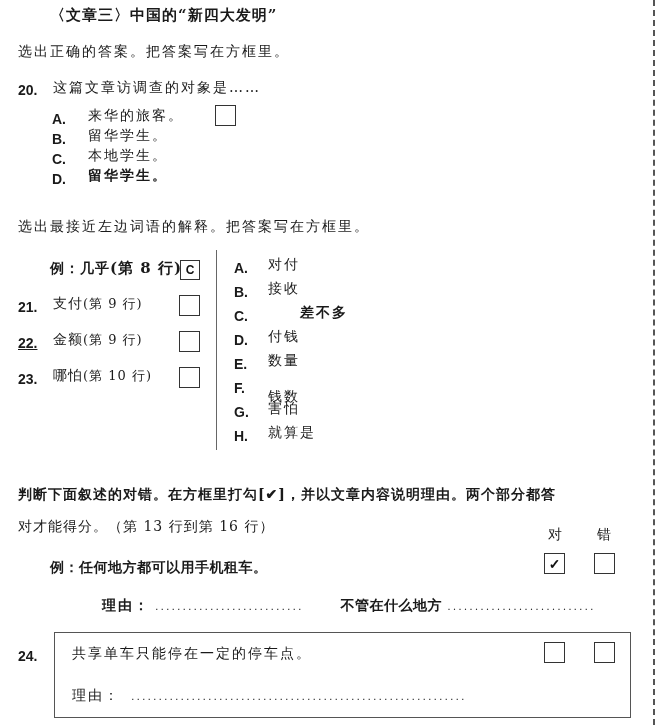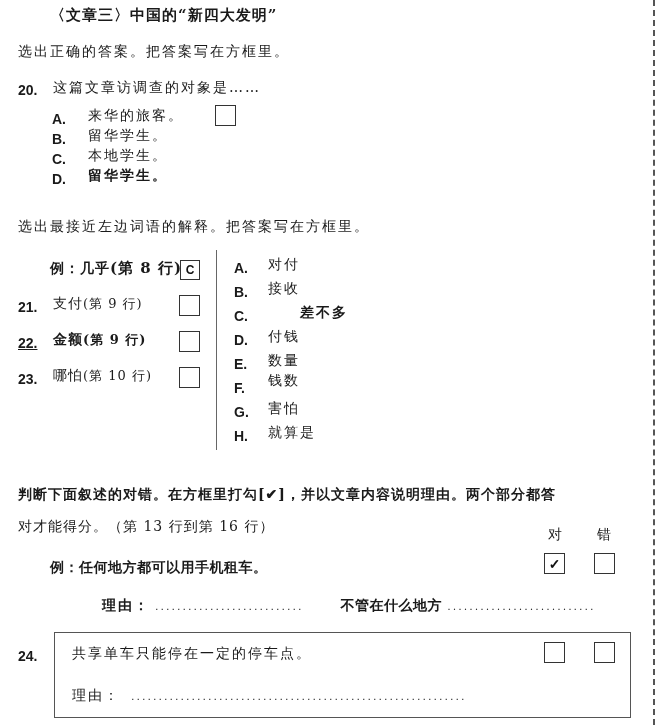--- a/index.html
+++ b/index.html
@@ -60,21 +60,21 @@
 </div>
 <div class="box" style="left:180px; top:260px; width:20px; height:20px;">C</div>
 
 <div class="abs num" style="left:18px; top:299px;">21.</div>
 <div class="abs cjk" style="left:53px; top:295px; letter-spacing:1px;">
   <span>支付</span><span style="font-size:13px;">(第 9 行)</span>
 </div>
 <div class="box" style="left:179px; top:295px; width:21px; height:21px;"></div>
 
 <div class="abs num" style="left:18px; top:335px;text-decoration:underline;">22.</div>
-<div class="abs cjk" style="left:53px; top:331px; letter-spacing:1px;font-weight:bold;">
+<div class="abs cjk" style="left:53px; top:331px; letter-spacing:1px;">
   <span>金额</span><span style="font-size:13px;">(第 9 行)</span>
 </div>
 <div class="box" style="left:179px; top:331px; width:21px; height:21px;"></div>
 
 <div class="abs num" style="left:18px; top:371px;">23.</div>
 <div class="abs cjk" style="left:53px; top:367px; letter-spacing:1px;">
   <span>哪怕</span><span style="font-size:13px;">(第 10 行)</span>
 </div>
 <div class="box" style="left:179px; top:367px; width:21px; height:21px;"></div>
 
@@ -84,21 +84,21 @@
 <div class="abs cjk" style="left:268px; top:256px;">对付</div>
 <div class="abs num" style="left:234px; top:284px;">B.</div>
 <div class="abs cjk" style="left:268px; top:280px;">接收</div>
 <div class="abs num" style="left:234px; top:308px;">C.</div>
 <div class="abs cjk bold" style="left:268px; top:304px;">差不多</div>
 <div class="abs num" style="left:234px; top:332px;">D.</div>
 <div class="abs cjk" style="left:268px; top:328px;">付钱</div>
 <div class="abs num" style="left:234px; top:356px;">E.</div>
 <div class="abs cjk" style="left:268px; top:352px;">数量</div>
 <div class="abs num" style="left:234px; top:380px;">F.</div>
-<div class="abs cjk" style="left:268px; top:372px;">钱数</div>
+<div class="abs cjk" style="left:268px; top:388px;">钱数</div>
 <div class="abs num" style="left:234px; top:404px;">G.</div>
 <div class="abs cjk" style="left:268px; top:400px;">害怕</div>
 <div class="abs num" style="left:234px; top:428px;">H.</div>
 <div class="abs cjk" style="left:268px; top:424px;">就算是</div>
 
 <div class="abs cjk" style="left:18px; top:486px; letter-spacing:1px;font-weight:bold;">判断下面叙述的对错。在方框里打勾[✔]，并以文章内容说明理由。两个部分都答</div>
 <div class="abs cjk" style="left:18px; top:506px; letter-spacing:1px;margin-top:12px;">对才能得分。（第 13 行到第 16 行）</div>
 
 <div class="abs cjk" style="left:548px; top:526px;">对</div>
 <div class="abs cjk" style="left:597px; top:526px;">错</div>

